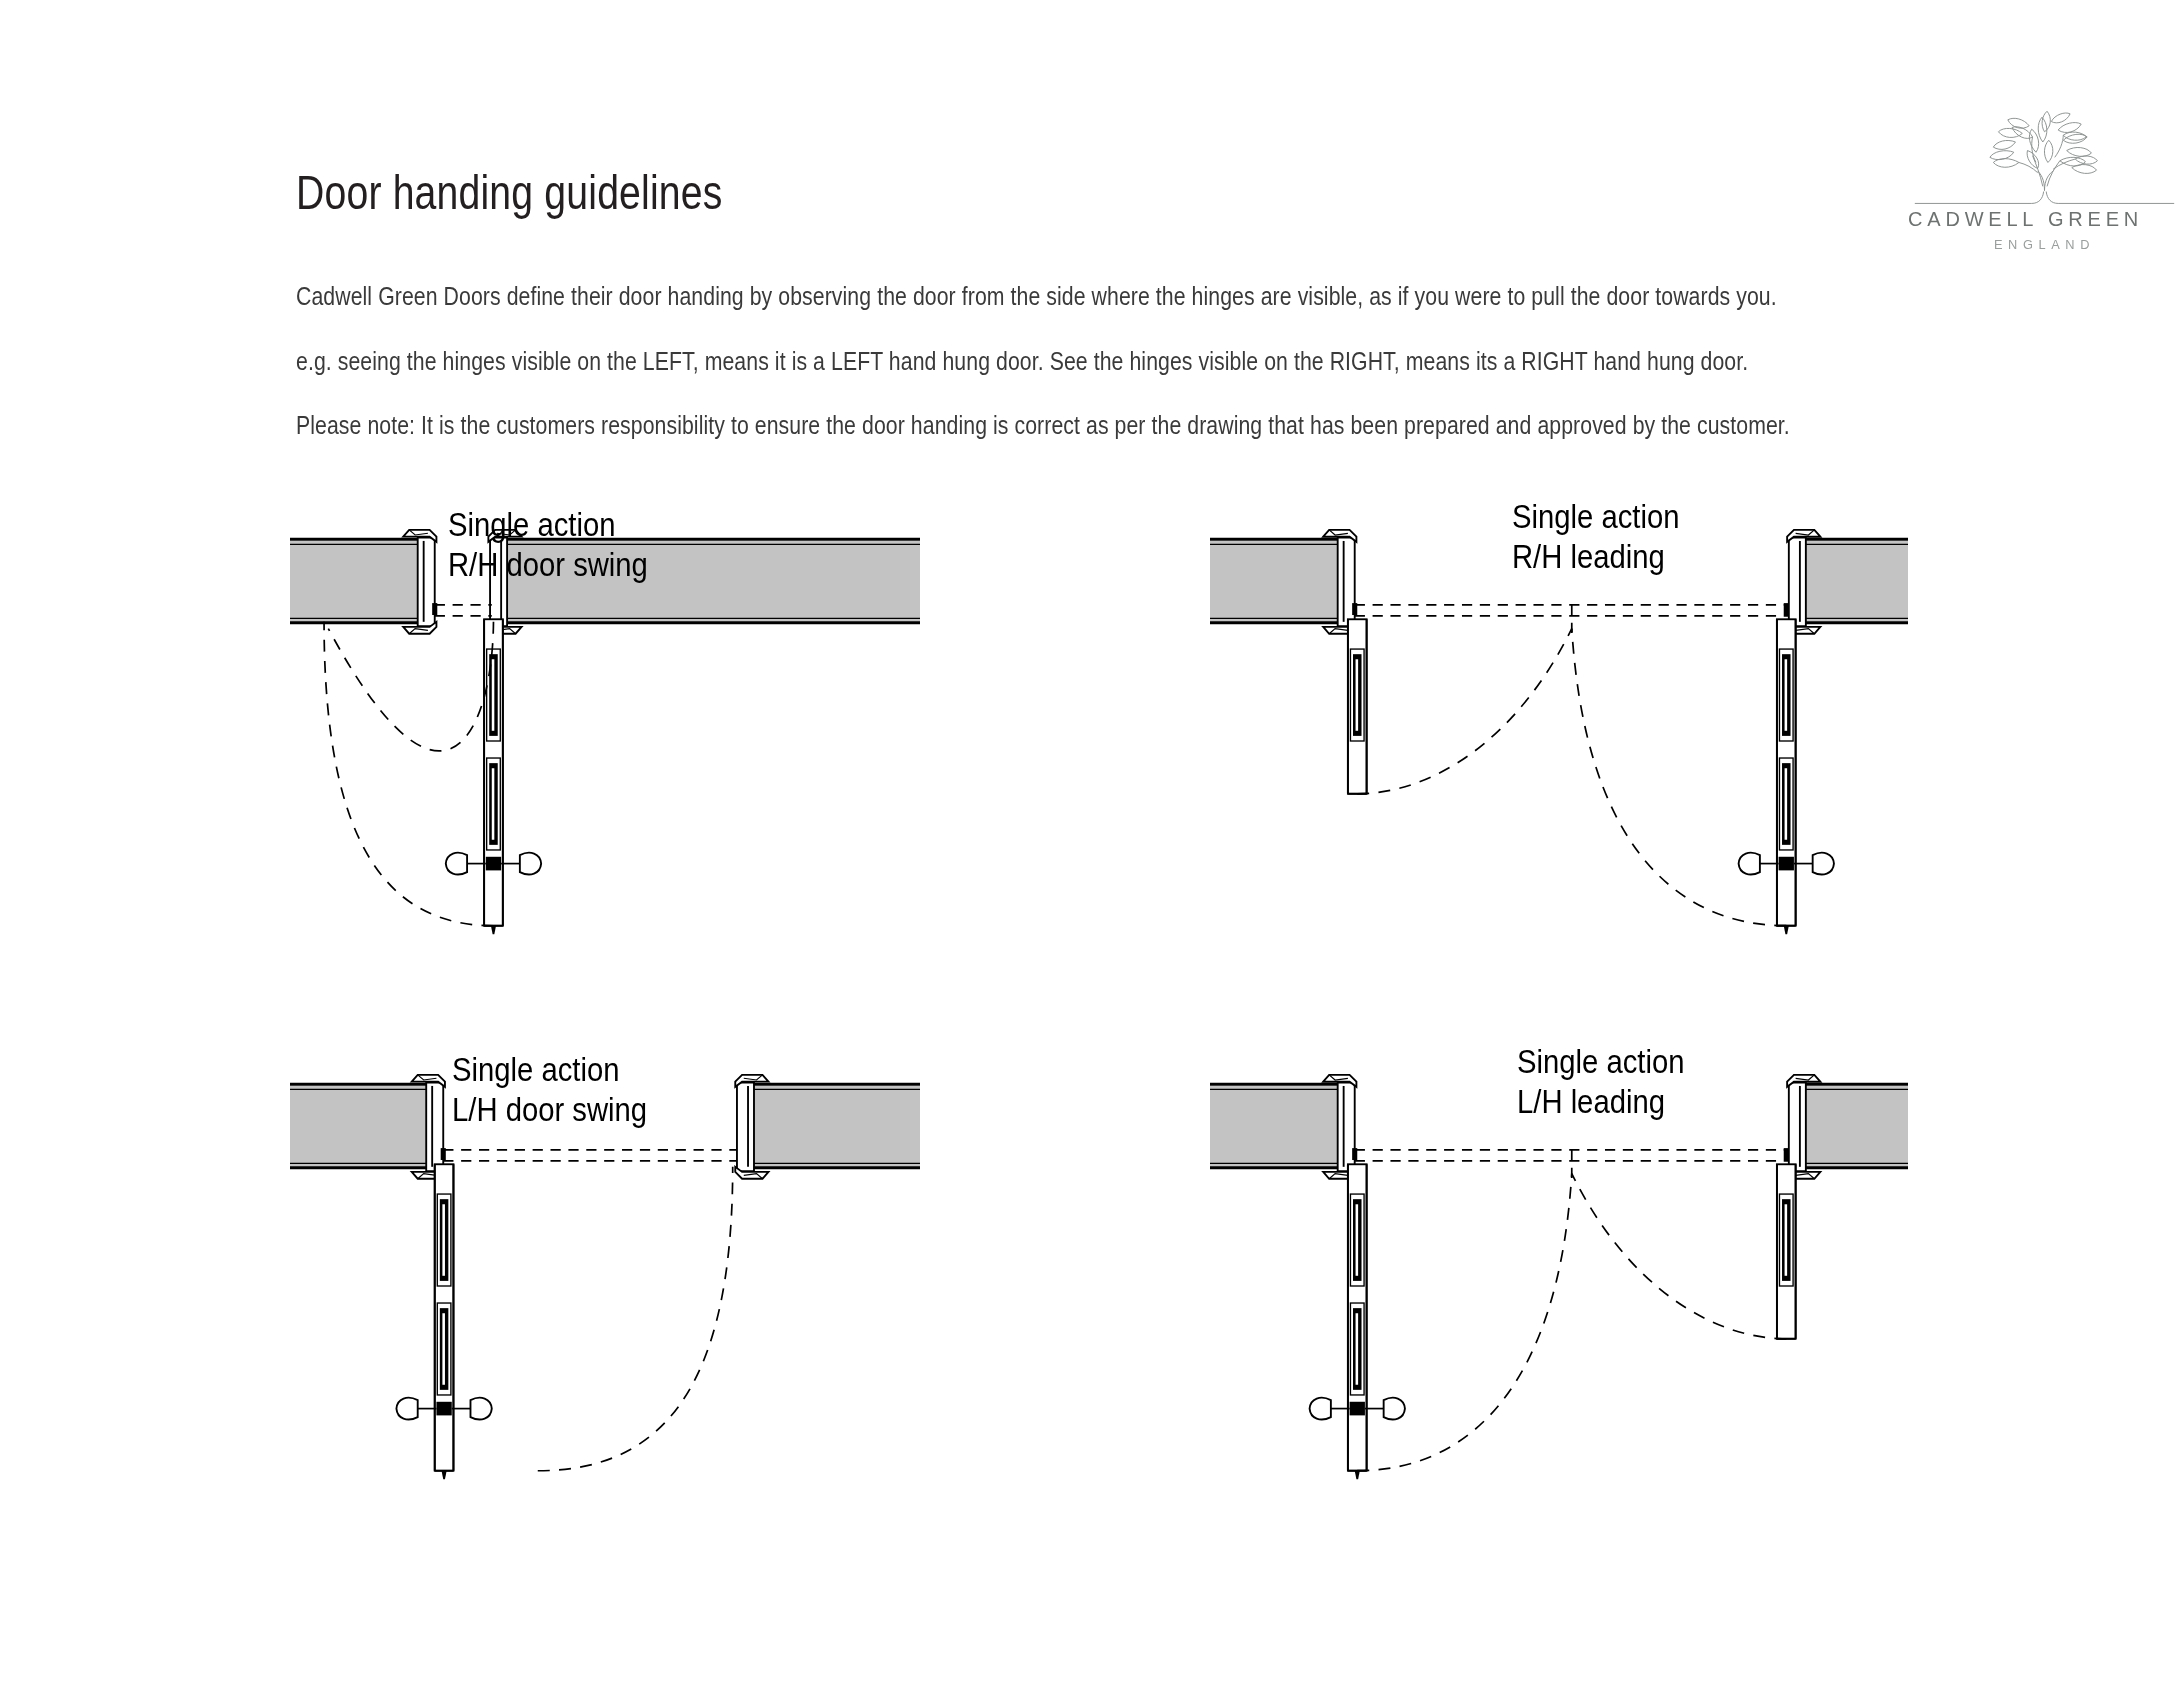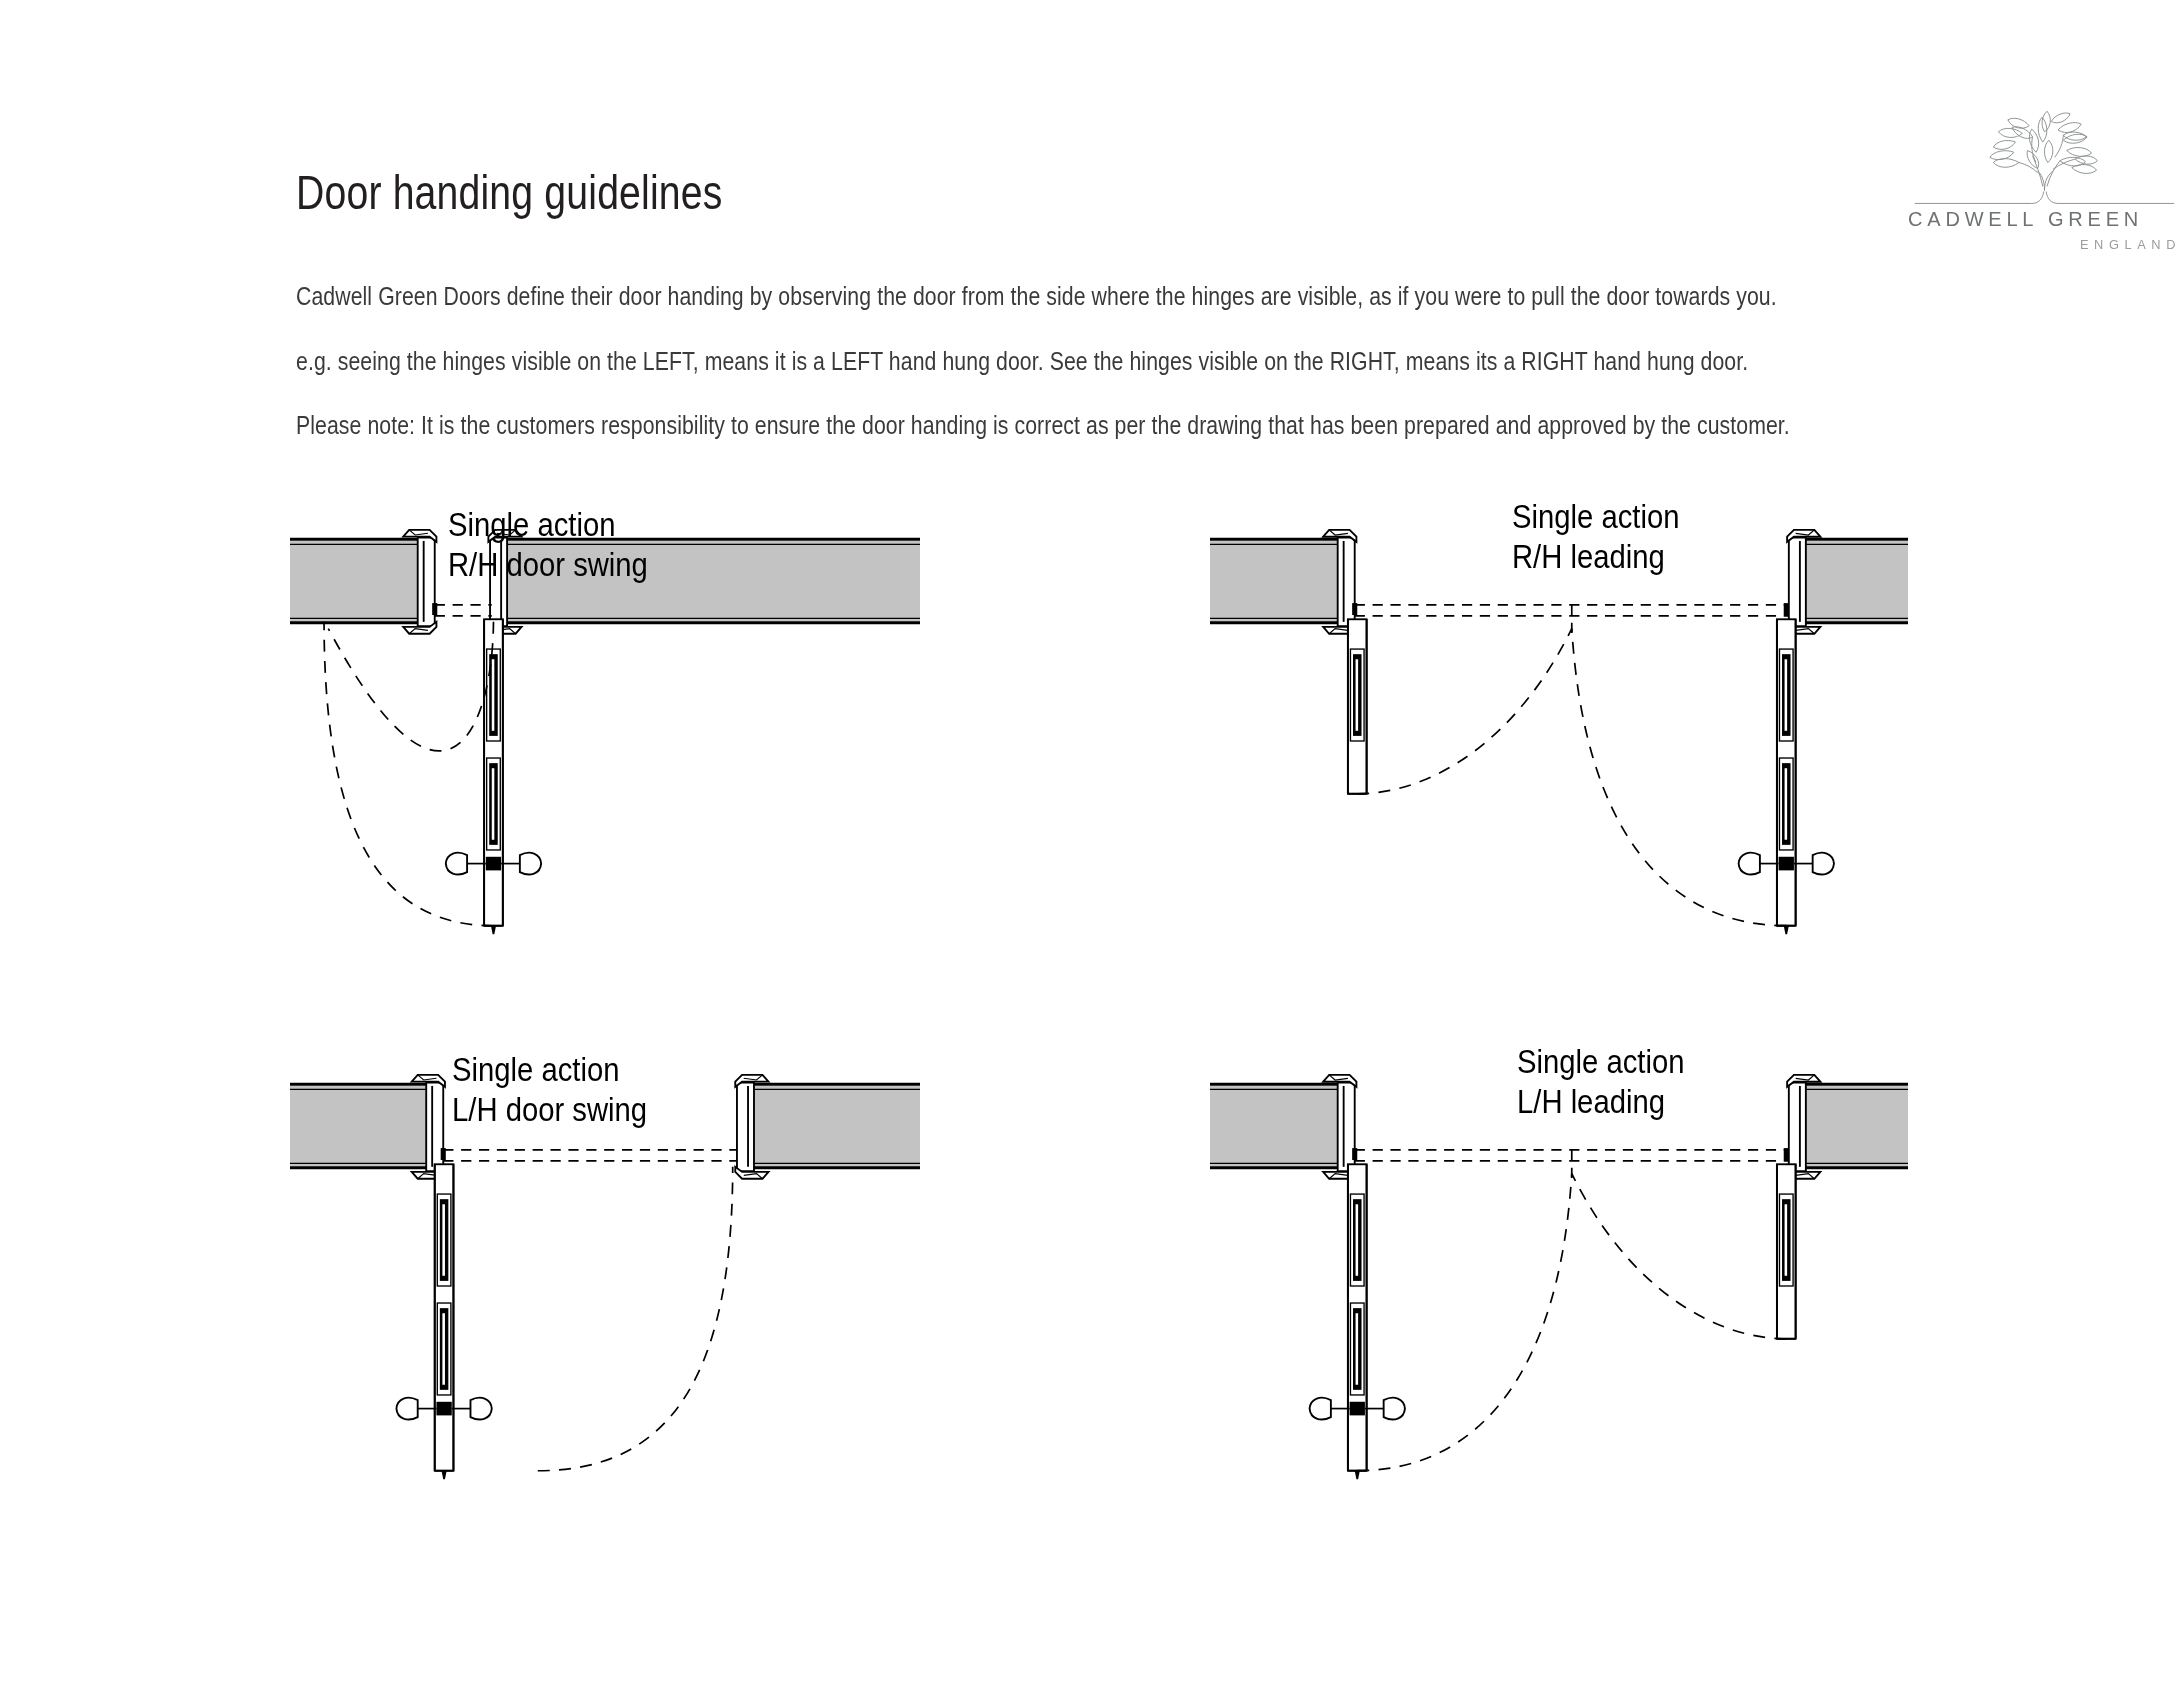--- a/index.html
+++ b/index.html
@@ -63,21 +63,21 @@
     letter-spacing: 4.8px;
     color: #6e7271;
     font-weight: 400;
     white-space: nowrap;
   }
   #brand-logo .logo-sub {
     position: absolute;
     left: 0;
     top: 136px;
     width: 273px;
-    text-align: right;
+    text-align: center;
     font-size: 12.8px;
     letter-spacing: 5.6px;
     color: #9a9e9d;
     font-weight: 400;
     white-space: nowrap;
   }
 
   
   .diagram {
     position: absolute;

